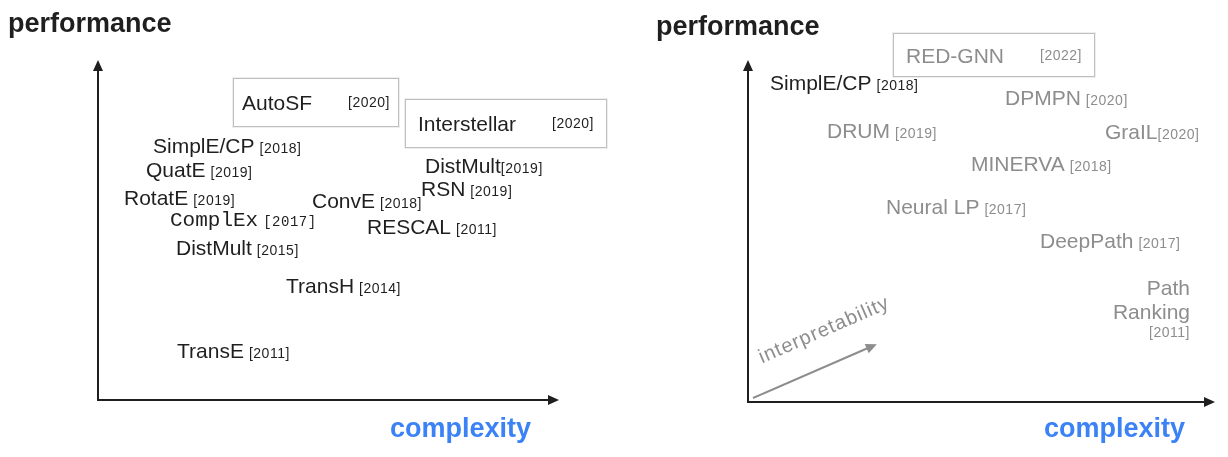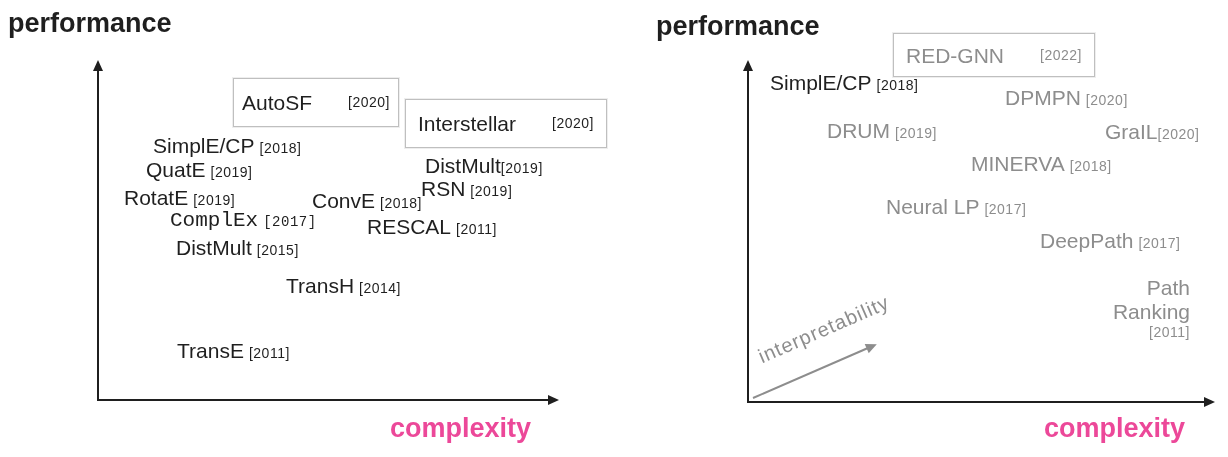--- a/index.html
+++ b/index.html
@@ -2,21 +2,21 @@
 <html><head>
 <meta charset="utf-8">
 <style>
   html,body{margin:0;padding:0;background:#fff;}
   #canvas{
     position:relative;width:1228px;height:457px;background:#fff;
     font-family:"Liberation Sans","DejaVu Sans",sans-serif;overflow:hidden;border-radius:11px;
   }
   .panel{position:absolute;inset:0;}
   .ylabel{position:absolute;font-size:27px;font-weight:bold;color:#1f1f1f;white-space:nowrap;}
-  .xlabel{position:absolute;font-size:27px;font-weight:bold;color:#ec4899;white-space:nowrap;}
+  .xlabel{position:absolute;font-size:27px;font-weight:bold;color:#3b82f6;white-space:nowrap;}
   #left-ylabel{left:8px;top:8px;}
   #left-xlabel{left:390px;top:413px;}
   #right-ylabel{left:656px;top:11px;}
   #right-xlabel{left:1044px;top:413px;}
 
   .axis{position:absolute;background:#1f1f1f;}
   #left-yaxis{left:97px;top:70px;width:2px;height:330px;}
   #left-xaxis{left:97px;top:399px;width:452px;height:2px;}
   #right-yaxis{left:747px;top:70px;width:2px;height:333px;}
   #right-xaxis{left:747px;top:401px;width:458px;height:2px;}

